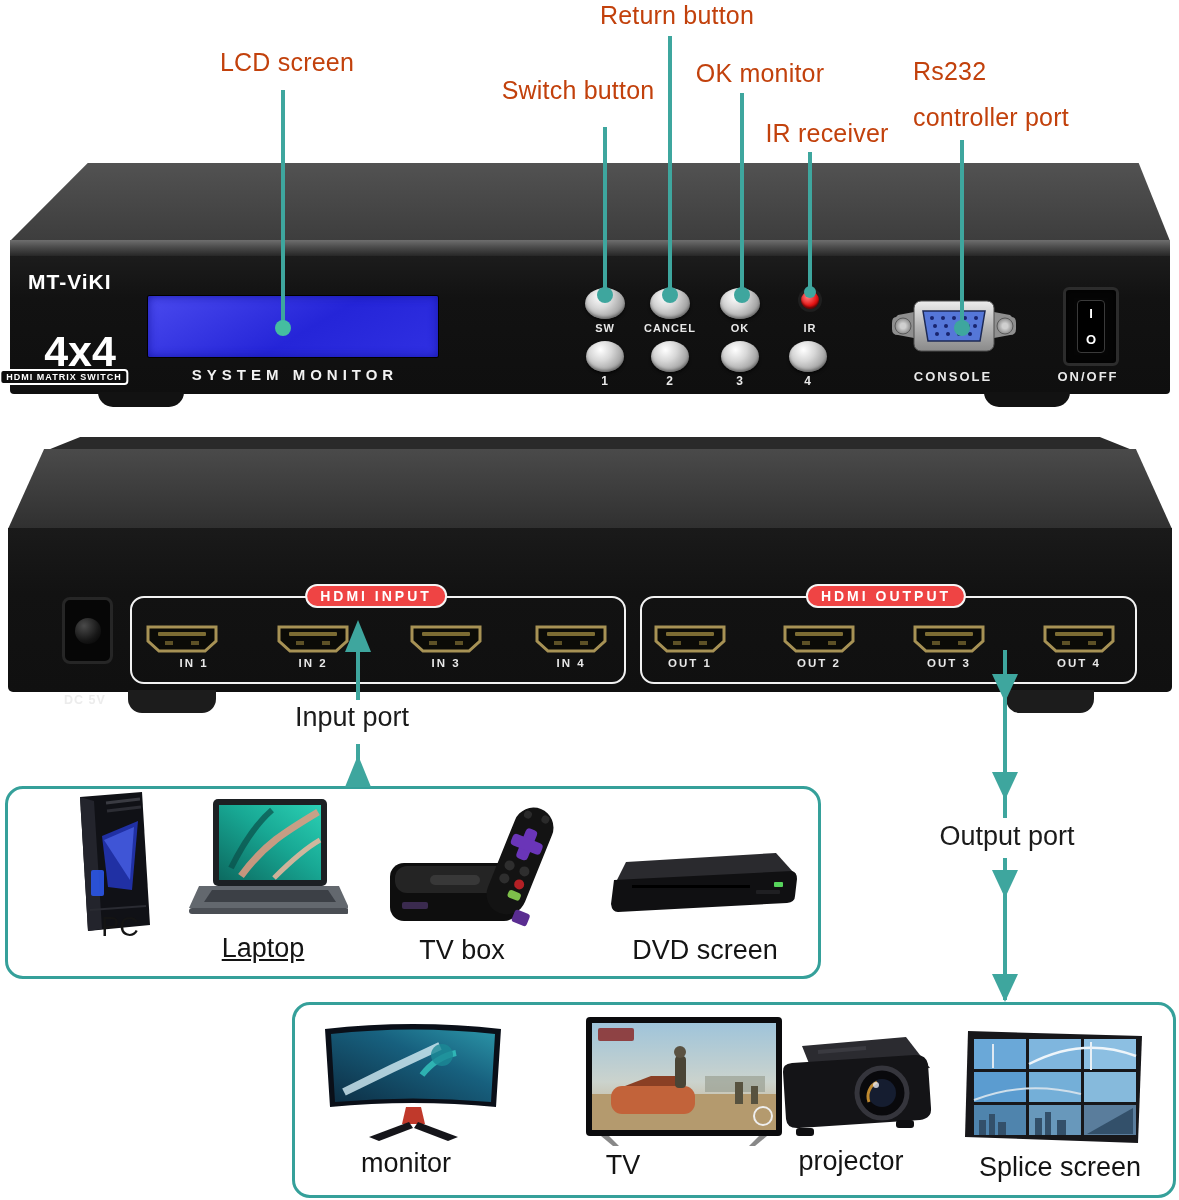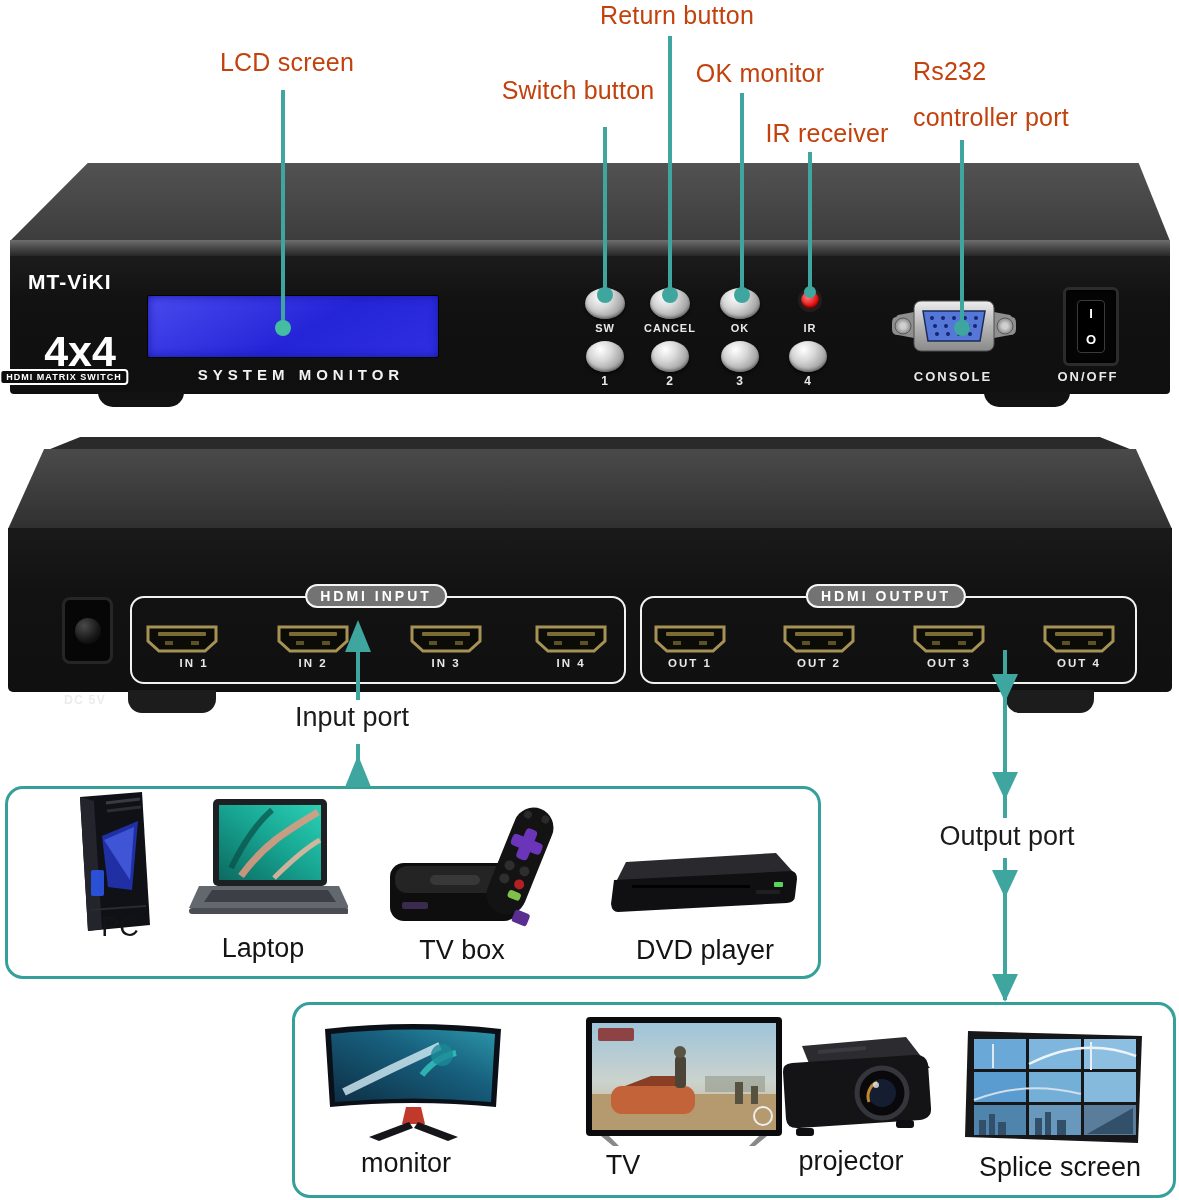--- a/index.html
+++ b/index.html
@@ -35,21 +35,21 @@
   
   .brand{position:absolute;color:#fff;font-size:21px;font-weight:bold;letter-spacing:1px;}
   .lcd{position:absolute;left:148px;top:296px;width:290px;height:61px;border-radius:2px;
     background:linear-gradient(150deg,#4a4aee,#2525d8 55%,#3030e2);
     box-shadow:inset 0 0 10px #1818a8, 0 0 0 1px #000;}
   .model{position:absolute;color:#fff;font-weight:bold;transform:translateX(-50%);}
   .badge{position:absolute;color:#fff;font-size:9px;font-weight:bold;letter-spacing:1px;
     border:2px solid #fff;border-radius:4px;padding:1px 5px;transform:translateX(-50%);
     white-space:nowrap;background:#0d0d0d;}
   .sysmon{position:absolute;color:#f2f2f2;font-size:15px;font-weight:bold;letter-spacing:5px;
-    transform:translateX(-50%);white-space:nowrap;margin-left:6px;}
+    transform:translateX(-50%);white-space:nowrap;}
   .pbtn{position:absolute;width:40px;height:31px;border-radius:50%;transform:translateX(-50%);
     background:radial-gradient(circle at 38% 28%,#ffffff,#d8d8d8 35%,#9b9b9b 75%,#6f6f6f);
     box-shadow:0 2px 3px rgba(0,0,0,.6), inset 0 -2px 3px rgba(0,0,0,.35);}
   .blabel{position:absolute;color:#e9e9e9;font-size:11px;font-weight:bold;letter-spacing:1px;
     transform:translateX(-50%);white-space:nowrap;}
   .irled{position:absolute;left:801px;top:291px;width:18px;height:18px;border-radius:50%;
     background:radial-gradient(circle at 38% 32%,#ff8080,#e41212 55%,#7a0000);
     box-shadow:0 0 0 3px #1f1f1f, inset 0 -2px 2px rgba(0,0,0,.5);}
   .power{position:absolute;left:1063px;top:287px;width:50px;height:73px;background:#050505;
     border-radius:6px;border:3px solid #2c2c2c;box-shadow:inset 0 0 6px #000;
@@ -58,21 +58,21 @@
     display:flex;flex-direction:column;align-items:center;justify-content:space-around;
     color:#fff;font-size:13px;font-weight:bold;}
   
   .dcjack{position:absolute;left:62px;top:597px;width:45px;height:61px;background:#060606;
     border:3px solid #262626;border-radius:8px;display:flex;align-items:center;justify-content:center;}
   .dcjack .hole{width:26px;height:26px;border-radius:50%;
     background:radial-gradient(circle at 35% 30%,#4a4a4a,#161616 60%,#000);}
   .dclabel{position:absolute;color:#ececec;font-size:12.5px;font-weight:bold;letter-spacing:1px;
     transform:translateX(-50%);white-space:nowrap;}
   .pgroup{position:absolute;top:596px;height:84px;border:2.5px solid #f2f2f2;border-radius:14px;}
-  .lozenge{position:absolute;top:584px;transform:translateX(-50%);background:#737373;
+  .lozenge{position:absolute;top:584px;transform:translateX(-50%);background:#ef4444;
     border:2.5px solid #f5f5f5;border-radius:14px;padding:2px 13px;color:#fff;
     font-size:14px;font-weight:bold;letter-spacing:3px;white-space:nowrap;z-index:3;}
   .hdmiport{position:absolute;transform:translateX(-50%);}
   .hlabel{position:absolute;color:#e8e8e8;font-size:11.5px;font-weight:bold;letter-spacing:2px;
     transform:translateX(-50%);white-space:nowrap;}
   
   .devbox{position:absolute;border:3.5px solid #35a09a;border-radius:18px;background:#fff;}
   .devname{position:absolute;font-size:27px;font-weight:500;color:#141414;white-space:nowrap;
     transform:translateX(-50%);}
   .overlay{position:absolute;left:0;top:0;z-index:5;pointer-events:none;}
@@ -331,23 +331,23 @@
   </svg>
   <svg class="icon" style="left:606px;top:850px;" width="192" height="78" viewBox="0 0 192 78">
     <polygon points="20,12 170,3 188,23 10,32" fill="#2a2a2e"></polygon>
     <path d="M8,30 L186,21 q5,1 5,8 l-2,17 q0,6 -8,7 L12,62 q-6,0 -7,-8 z" fill="#101012"></path>
     <rect x="26" y="35" width="118" height="3" fill="#000"></rect>
     <rect x="150" y="40" width="24" height="4" rx="1" fill="#1f1f22"></rect>
     <rect x="168" y="32" width="9" height="5" rx="1" fill="#57d45c"></rect>
   </svg>
 
   <div class="devname" style="left:92px;top:912px;margin-left:28px;">PC</div>
-  <div class="devname" style="left:263px;top:933px;">Laptop</div>
+  <div class="devname" style="left:263px;top:933px;text-decoration:underline;">Laptop</div>
   <div class="devname" style="left:462px;top:935px;">TV box</div>
-  <div class="devname" style="left:705px;top:935px;">DVD player</div>
+  <div class="devname" style="left:705px;top:935px;">DVD screen</div>
 
   <div class="devbox" style="left:292px;top:1002px;width:878px;height:190px;"></div>
 
   <svg class="icon" style="left:322px;top:1020px;" width="182" height="128" viewBox="0 0 182 128">
     <defs>
       <linearGradient id="mong" x1="0" y1="1" x2="1" y2="0">
         <stop offset="0" stop-color="#0d2e44"></stop>
           <stop offset=".6" stop-color="#17607e"></stop>
           <stop offset="1" stop-color="#2b95a8"></stop>
       </linearGradient>

